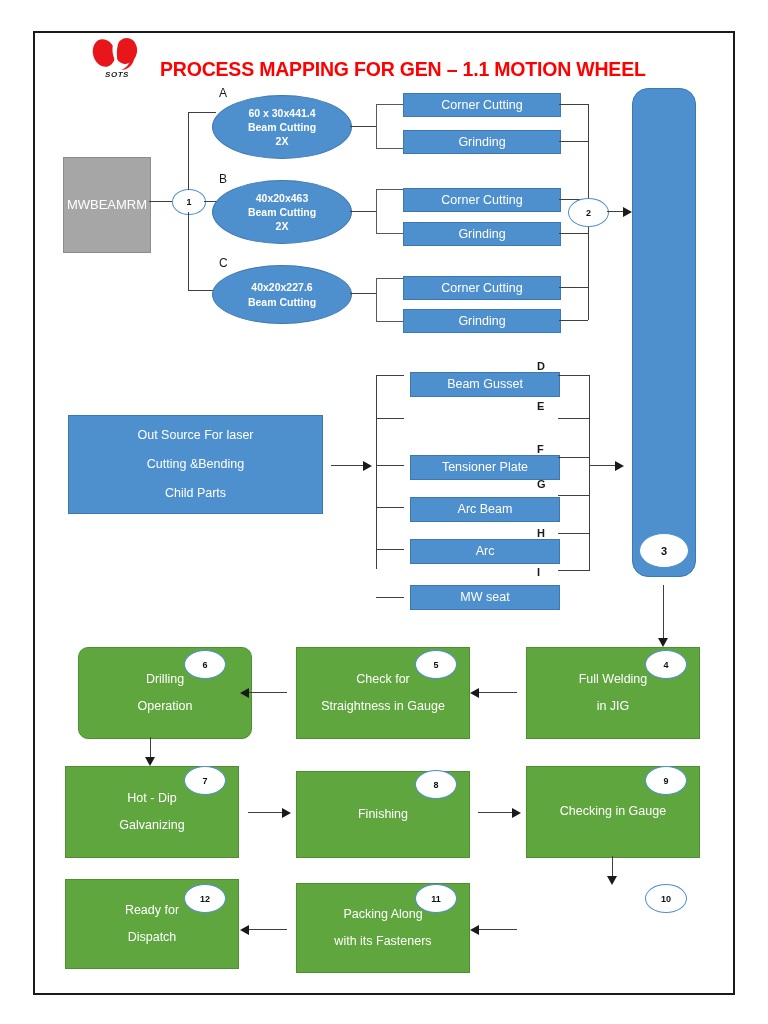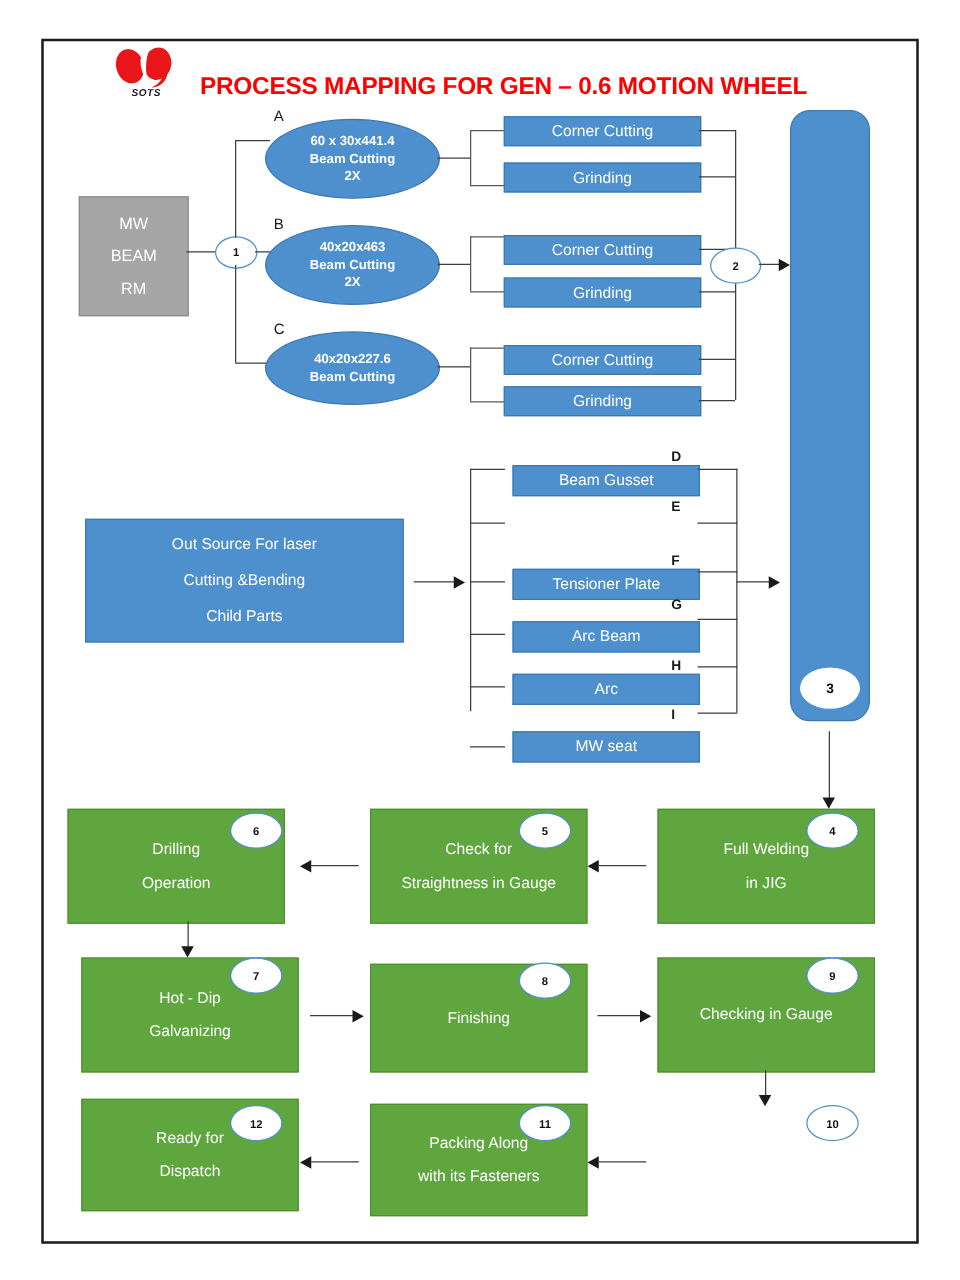--- a/index.html
+++ b/index.html
@@ -24,21 +24,21 @@
          white-space:nowrap;}
 
   
   .ellipse{position:absolute;border-radius:50%;background:#4e8fce;
            border:1px solid #3d79b0;color:#fff;font-weight:bold;
            display:flex;flex-direction:column;align-items:center;justify-content:center;
            text-align:center;line-height:1.35;font-size:10.5px;}
   .ellipse .ln{display:block;}
 
   .graybox{position:absolute;background:#a6a6a6;border:1px solid #8c8c8c;
-           color:#ffffff;font-size:13px;display:flex;flex-direction:column;
+           color:#ffffff;font-size:13px;display:flex;flex-direction:row;
            align-items:center;justify-content:center;line-height:2.0;text-align:center;}
 
   .bluebox{position:absolute;background:#4e8fce;border:1px solid #3d79b0;
            color:#fff;font-size:12.5px;display:flex;align-items:center;
            justify-content:center;text-align:center;line-height:1.5;}
 
   .bigbar{position:absolute;background:#4e8fce;border:1px solid #3d79b0;
           border-radius:16px;}
 
   .greenbox{position:absolute;background:#60a63f;border:1px solid #4f8f33;
@@ -79,21 +79,21 @@
   <div class="logo">
     <svg class="mark" viewBox="0 0 62 36">
       <ellipse cx="18" cy="17" rx="11" ry="14" fill="#e8161a" transform="rotate(-16 18 17)"></ellipse>
       <ellipse cx="40" cy="15" rx="11" ry="13" fill="#e8161a" transform="rotate(12 40 15)"></ellipse>
       <path d="M30 2 C24 10, 26 22, 33 31 C30 22, 30 11, 34 3 Z" fill="#ffffff"></path>
       <path d="M45 22 C44 28, 40 32, 35 34 C42 34, 47 29, 48 23 Z" fill="#e8161a"></path>
     </svg>
     <div class="wordmark">SOTS</div>
   </div>
 
-  <div class="title">PROCESS MAPPING FOR GEN – 0.6 MOTION WHEEL</div>
+  <div class="title">PROCESS MAPPING FOR GEN – 1.1 MOTION WHEEL</div>
 
   <div class="graybox" style="left:63px;top:157px;width:86px;height:94px;">
     <span>MW</span>
     <span>BEAM</span>
     <span>RM</span>
   </div>
 
   <div class="h" style="left:149px;top:201px;width:25px;"></div>
 
   <div class="numdot" style="left:172px;top:189px;width:32px;height:24px;">1</div>
@@ -215,21 +215,21 @@
     <span>in JIG</span>
   </div>
   <div class="numdot" style="left:645px;top:650px;width:40px;height:27px;">4</div>
 
   <div class="greenbox" style="left:296px;top:647px;width:172px;height:90px;">
     <span>Check for</span>
     <span>Straightness in Gauge</span>
   </div>
   <div class="numdot" style="left:415px;top:650px;width:40px;height:27px;">5</div>
 
-  <div class="greenbox" style="left:54px;top:647px;width:172px;height:90px;">
+  <div class="greenbox" style="left:78px;top:647px;width:172px;height:90px;border-radius:10px;">
     <span>Drilling</span>
     <span>Operation</span>
   </div>
   <div class="numdot" style="left:184px;top:650px;width:40px;height:27px;">6</div>
 
   <div class="h" style="left:479px;top:692px;width:38px;"></div>
   <div class="arrow left" style="left:470px;top:688px;"></div>
   <div class="h" style="left:249px;top:692px;width:38px;"></div>
   <div class="arrow left" style="left:240px;top:688px;"></div>
 

